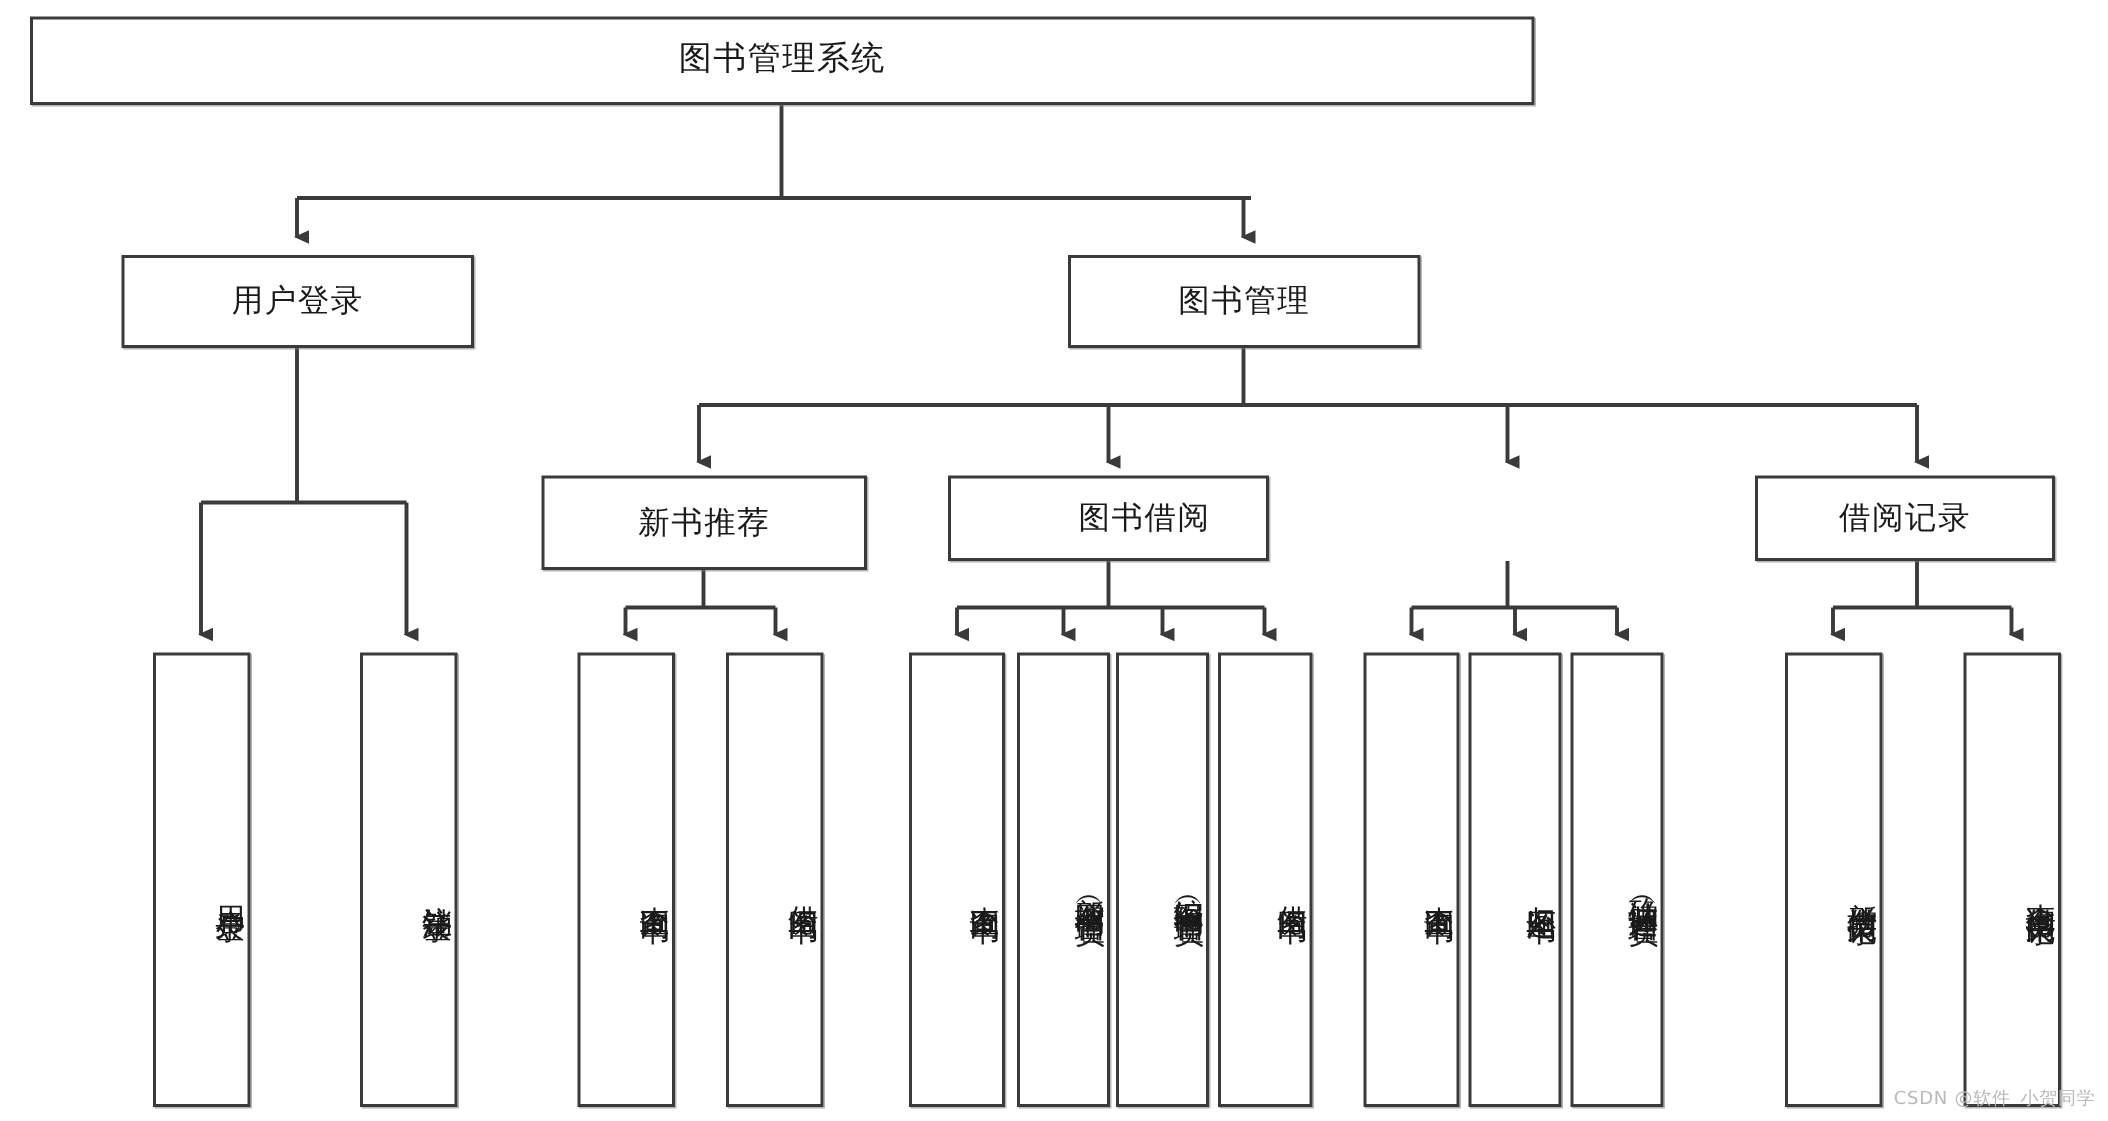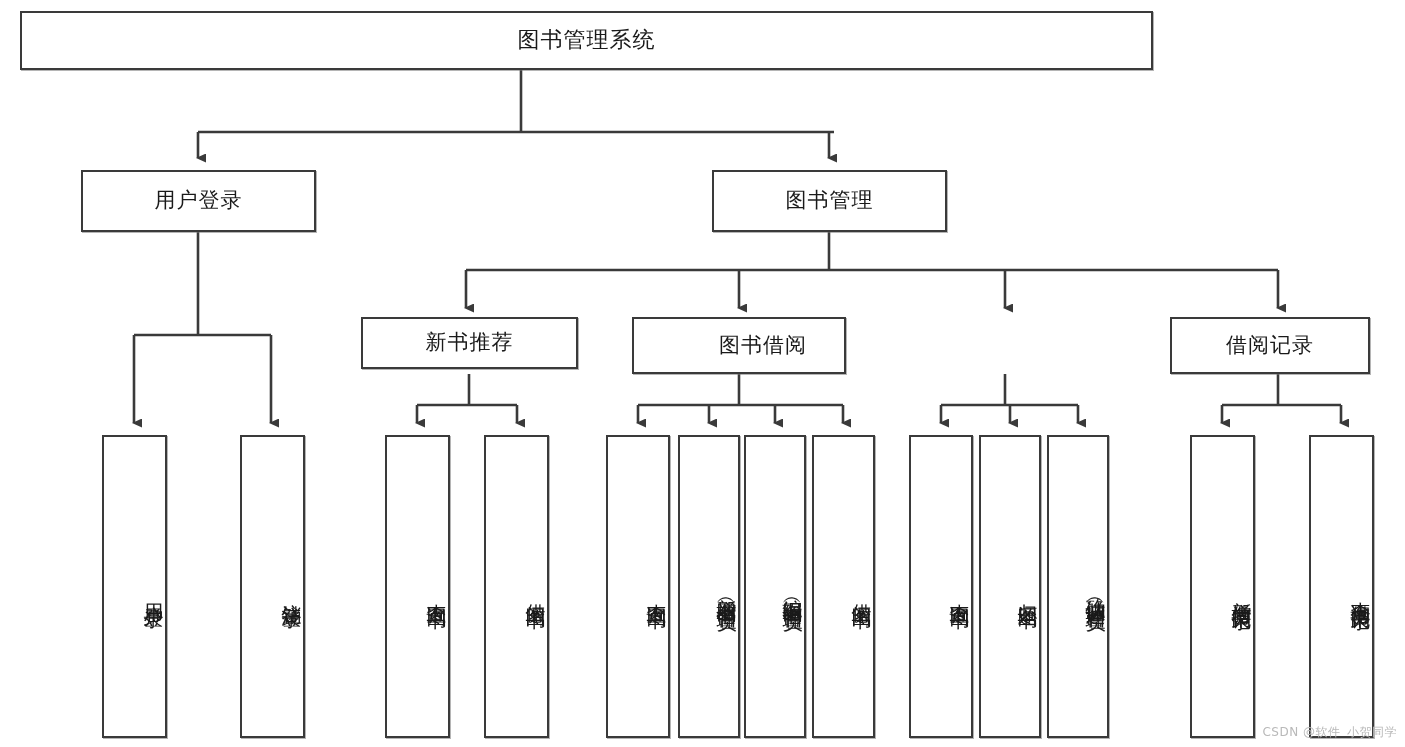--- a/index.html
+++ b/index.html
@@ -120,32 +120,32 @@
       <path d="M1010,405 L1010,423" marker-end="url(#arrow)"></path>
       <path d="M1078,405 L1078,423" marker-end="url(#arrow)"></path>
 
       <path d="M1278,374 L1278,405"></path>
       <path d="M1222,405 L1341,405"></path>
       <path d="M1222,405 L1222,423" marker-end="url(#arrow)"></path>
       <path d="M1341,405 L1341,423" marker-end="url(#arrow)"></path>
     </g>
   </svg>
 
-  <div class="node horiz root" style="left:20px; top:11px; width:1133px; height:59px;">
+  <div class="node horiz root" style="left:20px; top:11px; width:1003px; height:59px;">
     <span>图书管理系统</span>
   </div>
 
   <div class="node horiz" style="left:81px; top:170px; width:235px; height:62px;">
     <span>用户登录</span>
   </div>
   <div class="node horiz" style="left:712px; top:170px; width:235px; height:62px;">
     <span>图书管理</span>
   </div>
 
-  <div class="node horiz" style="left:361px; top:317px; width:217px; height:52px;">
+  <div class="node horiz" style="left:361px; top:317px; width:217px; height:63px;">
     <span>新书推荐</span>
   </div>
   <div class="node horiz" style="left:632px; top:317px; width:214px; height:57px;padding-left:48px;">
     <span>图书借阅</span>
   </div>
   <div class="node horiz" style="left:1170px; top:317px; width:200px; height:57px;align-items:center;">
     <span>借阅记录</span>
   </div>
 
   <div class="node vert" style="left:102px; top:435px; width:65px; height:303px;">

